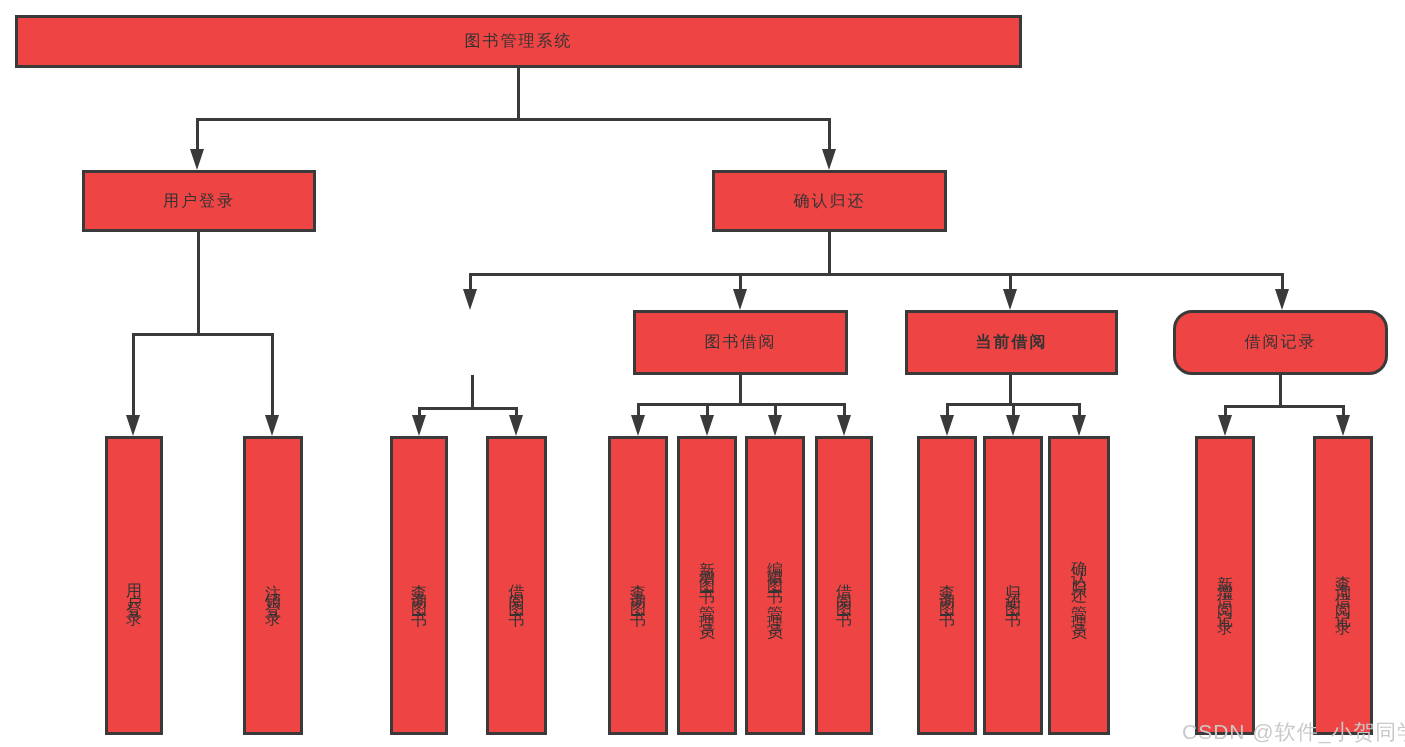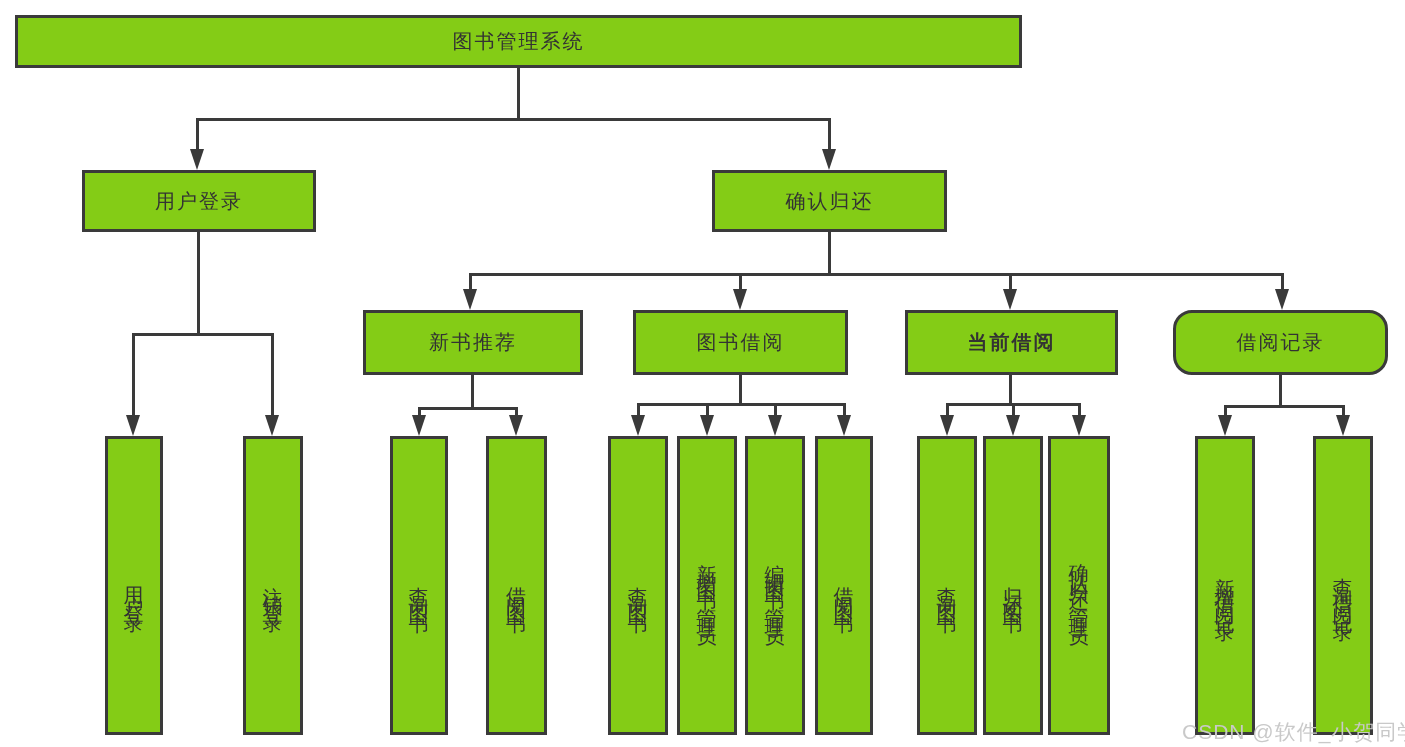--- a/index.html
+++ b/index.html
@@ -10,28 +10,28 @@
   .stage {
     position: relative;
     width: 1405px;
     height: 747px;
     background: #ffffff;
     overflow: hidden;
     font-family: "Liberation Sans", "DejaVu Sans", sans-serif;
   }
   .box {
     position: absolute;
-    background: #84cc16;
+    background: #ef4444;
     border: 3px solid #3a3a3a;
     box-sizing: border-box;
     display: flex;
     align-items: center;
     justify-content: center;
     color: #333333;
-    font-size: 20px;
+    font-size: 16px;
     letter-spacing: 2px;
     z-index: 2;
   }
   .box-v {
     writing-mode: vertical-rl;
     text-orientation: mixed;
     letter-spacing: 9px;
     line-height: 1;
     padding-top: 6px;
   }
@@ -65,21 +65,20 @@
 </head>
 <body>
 
 <div class="stage">
 
   <div class="box" style="left:15px; top:15px; width:1007px; height:53px;">图书管理系统</div>
 
   <div class="box" style="left:82px; top:170px; width:234px; height:62px;">用户登录</div>
   <div class="box" style="left:712px; top:170px; width:235px; height:62px;">确认归还</div>
 
-  <div class="box" style="left:363px; top:310px; width:220px; height:65px;">新书推荐</div>
   <div class="box" style="left:633px; top:310px; width:215px; height:65px;">图书借阅</div>
   <div class="box" style="left:905px; top:310px; width:213px; height:65px;font-weight:bold;">当前借阅</div>
   <div class="box" style="left:1173px; top:310px; width:215px; height:65px;border-radius:19px;">借阅记录</div>
 
   <div class="box box-v" style="left:105px; top:436px; width:58px; height:299px;">用户登录</div>
   <div class="box box-v" style="left:243px; top:436px; width:60px; height:299px;">注销登录</div>
 
   <div class="box box-v" style="left:390px; top:436px; width:58px; height:299px;">查询图书</div>
   <div class="box box-v" style="left:486px; top:436px; width:61px; height:299px;">借阅图书</div>
 

